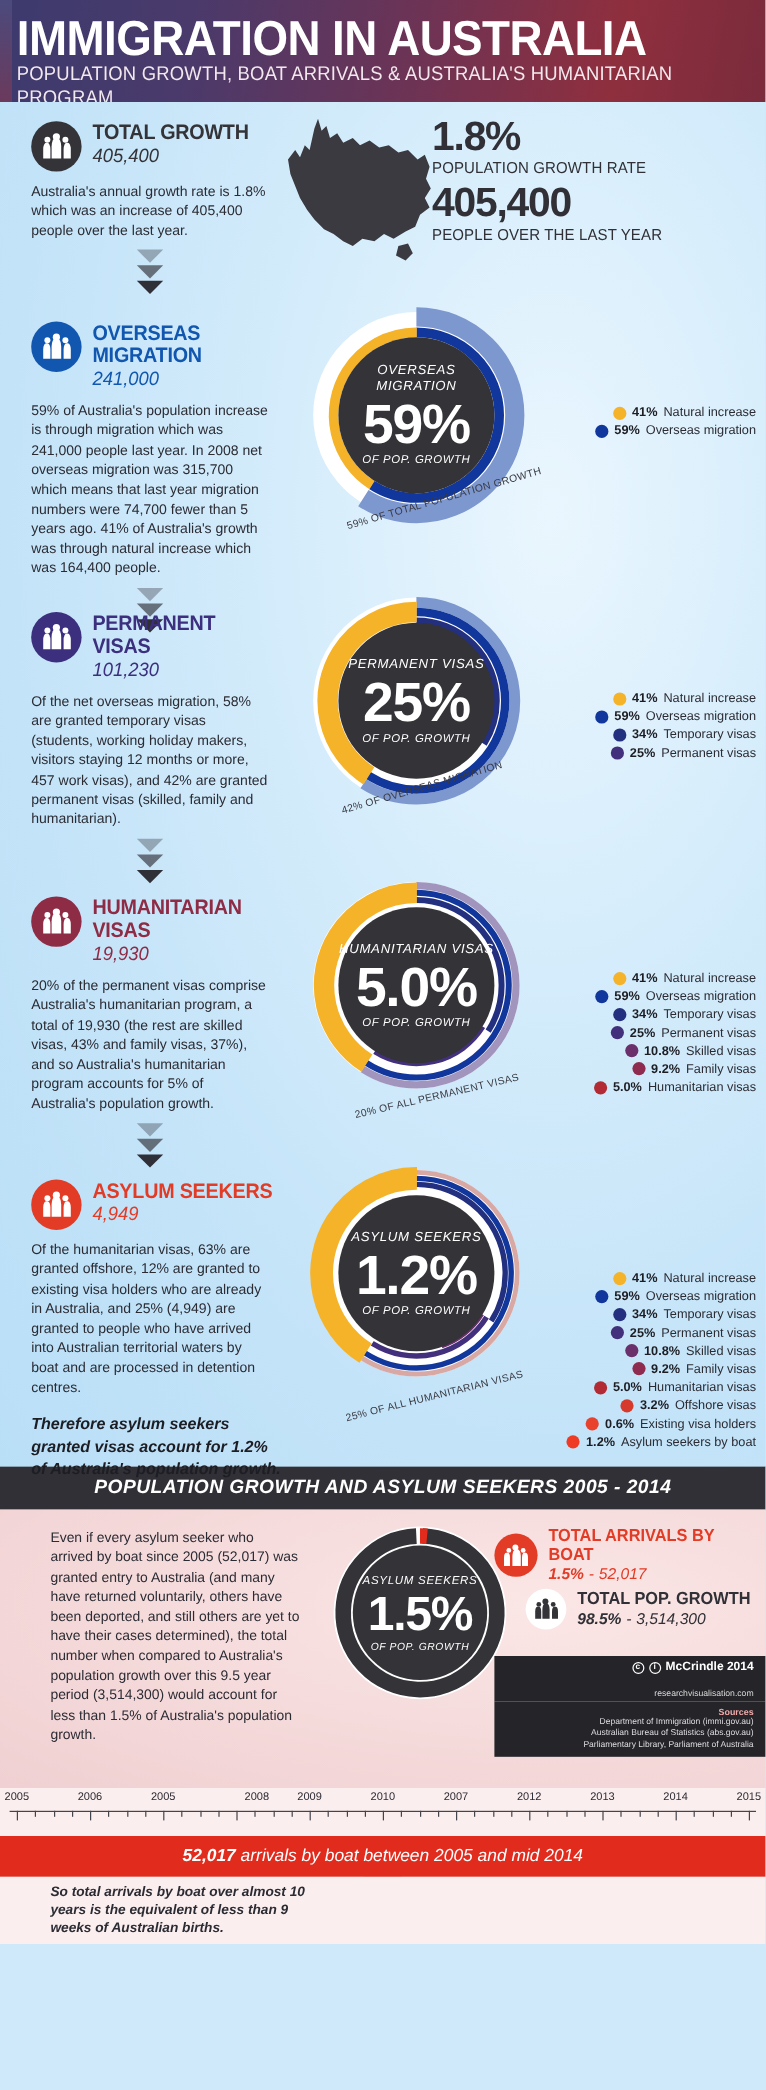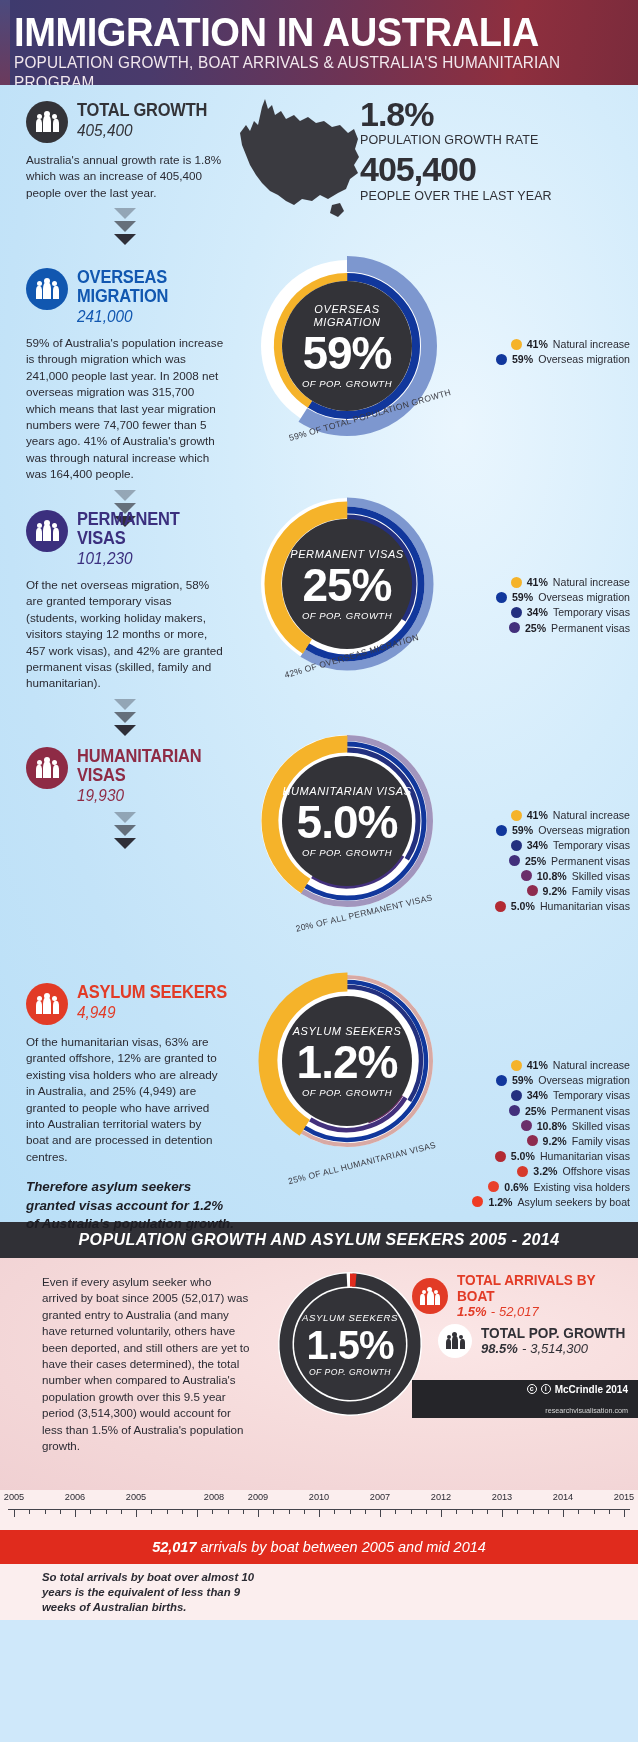--- a/index.html
+++ b/index.html
@@ -348,20 +348,21 @@
             <span style="width:5px;height:5px;left:11px;top:13px;"></span>
             <span style="width:6px;height:6px;left:18px;top:10px;"></span>
             <span style="width:5px;height:5px;left:26px;top:13px;"></span>
           </div>
         </div>
         <div class="head-text">
           <div class="ttl" style="color:#8e2b45;">HUMANITARIAN VISAS</div>
           <div class="num" style="color:#8e2b45;">19,930</div>
         </div>
       </div>
+      <div class="body-copy">20% of the permanent visas comprise Australia's humanitarian program, a total of 19,930 (the rest are skilled visas, 43% and family visas, 37%), and so Australia's humanitarian program accounts for 5% of Australia's population growth.</div>
       <div class="arrows">
           <div></div>
           <div></div>
           <div></div>
         </div>
     </div>
 
     <div class="donut-wrap" style="left:256px;top:645px;width:182px;height:182px;">
       <svg width="182" height="182" viewBox="0 0 182 182">
         <circle cx="91" cy="91" r="86" fill="#ffffff"></circle>
@@ -582,28 +583,34 @@
           <div style="display:flex;align-items:baseline;gap:4px;">
             <span class="pop-num" style="font-weight:bold;">98.5%</span>
             <span class="pop-num">-</span>
             <span class="pop-num">3,514,300</span>
           </div>
         </div>
       </div>
     </div>
 
     <div class="credit" style="top:122px;width:226px;">
-      <div style="display:flex;align-items:flex-start;justify-content:flex-end;gap:4px;">
+      <div style="display:flex;align-items:flex-end;justify-content:flex-end;gap:4px;">
         <span style="display:inline-block;width:10px;height:10px;border:1.2px solid #fff;border-radius:50%;font-size:7px;line-height:8px;text-align:center;">c</span>
         <span style="display:inline-block;width:10px;height:10px;border:1.2px solid #fff;border-radius:50%;font-size:7px;line-height:8px;text-align:center;">i</span>
         <span>McCrindle 2014</span>
       </div>
       <div class="url">researchvisualisation.com</div>
     </div>
 
+    <div class="sources" style="top:160px;width:226px;">
+      <div class="st">Sources</div>
+      <div class="sl">Department of Immigration (immi.gov.au)</div>
+      <div class="sl">Australian Bureau of Statistics (abs.gov.au)</div>
+      <div class="sl">Parliamentary Library, Parliament of Australia</div>
+    </div>
   </div>
 
   <div class="timeline">
     <div class="tl-axis"></div>
     <div id="tl-years">
         <div class="tl-year" style="left: 14px;">2005</div>
         <div class="tick" style="left: 14px; height: 8px;"></div>
         <div class="tick" style="left: 29.25px; height: 5px;"></div>
         <div class="tick" style="left: 44.5px; height: 5px;"></div>
         <div class="tick" style="left: 59.75px; height: 5px;"></div>

